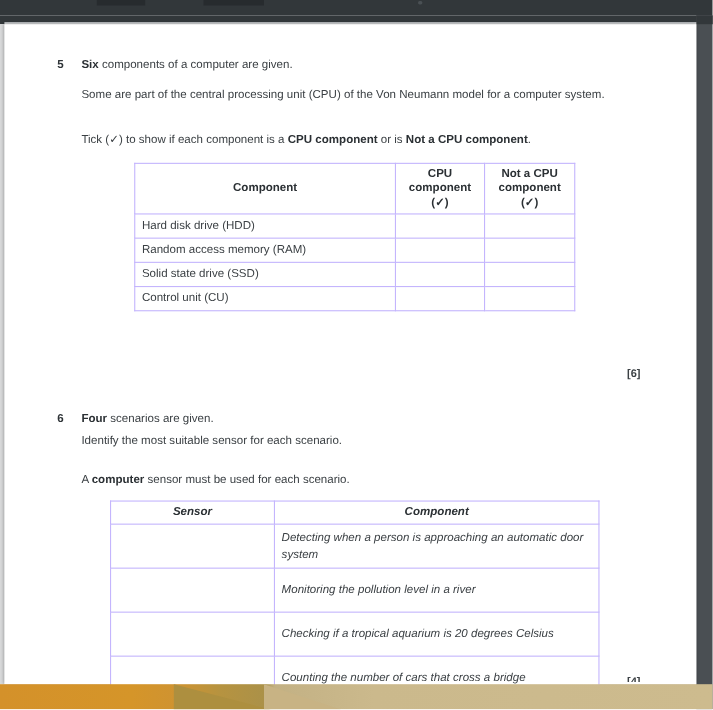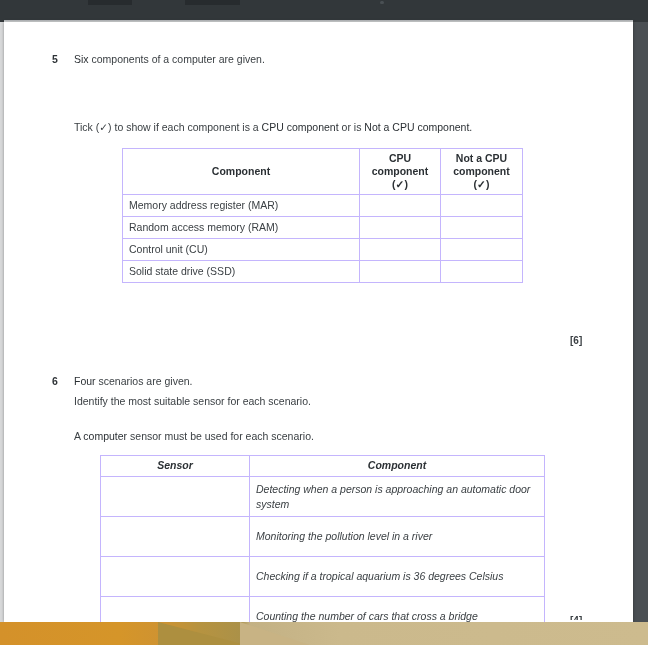--- a/index.html
+++ b/index.html
@@ -130,21 +130,21 @@
     position: absolute;
     font-weight: bold;
     font-size: 10.5px;
     color: #2f3438;
   }
   .q-text {
     position: absolute;
     font-size: 10.5px;
     color: #3b4044;
   }
-  .q-text b { color: #2b3034; font-weight: normal; }
+  .q-text b { color: #2b3034; font-weight: bold; }
 
   .marks {
     position: absolute;
     font-size: 10px;
     font-weight: bold;
     color: #3b4044;
   }
 
   
   table.exam {
@@ -220,20 +220,21 @@
   <div class="sheet-leftedge"></div>
   <div class="sheet-topshadow"></div>
 
   <div class="sheet">
     <div class="content">
 
       <div class="q-num" style="left:48px; top:30px;">5</div>
 
       <div class="q-text" style="left:70px; top:30px; width:470px;"><b>Six</b> components of a computer are given.</div>
 
+      <div class="q-text" style="left:70px; top:57px; width:510px;">Some are part of the central processing unit (CPU) of the Von Neumann model for a computer system.</div>
 
       <div class="q-text" style="left:70px; top:98px; width:520px;">Tick (✓) to show if each component is a <b>CPU component</b> or is <b>Not a CPU component</b>.</div>
 
       <table class="exam" id="table-q5">
         <thead>
           <tr>
             <th class="c-comp">Component</th>
             <th class="c-cpu">
               <div>CPU</div>
               <div>component</div>
@@ -241,36 +242,36 @@
             </th>
             <th class="c-notcpu">
               <div>Not a CPU</div>
               <div>component</div>
               <div>(✓)</div>
             </th>
           </tr>
         </thead>
         <tbody>
           <tr>
-            <td class="rowlabel">Memory address register (MAR)</td>
+            <td class="rowlabel">Hard disk drive (HDD)</td>
             <td class="tickcell"></td>
             <td class="tickcell"></td>
           </tr>
           <tr>
             <td class="rowlabel">Random access memory (RAM)</td>
             <td class="tickcell"></td>
             <td class="tickcell"></td>
           </tr>
           <tr>
+            <td class="rowlabel">Solid state drive (SSD)</td>
+            <td class="tickcell"></td>
+            <td class="tickcell"></td>
+          </tr>
+          <tr>
             <td class="rowlabel">Control unit (CU)</td>
-            <td class="tickcell"></td>
-            <td class="tickcell"></td>
-          </tr>
-          <tr>
-            <td class="rowlabel">Solid state drive (SSD)</td>
             <td class="tickcell"></td>
             <td class="tickcell"></td>
           </tr>
         </tbody>
       </table>
 
       <div class="marks" style="left:566px; top:312px;">[6]</div>
 
       <div class="q-num" style="left:48px; top:352px;">6</div>
 
@@ -291,21 +292,21 @@
           <tr class="tall">
             <td class="sensorcell"></td>
             <td class="scenariocell">Detecting when a person is approaching an automatic door system</td>
           </tr>
           <tr class="tall">
             <td class="sensorcell"></td>
             <td class="scenariocell">Monitoring the pollution level in a river</td>
           </tr>
           <tr class="tall">
             <td class="sensorcell"></td>
-            <td class="scenariocell">Checking if a tropical aquarium is 36 degrees Celsius</td>
+            <td class="scenariocell">Checking if a tropical aquarium is 20 degrees Celsius</td>
           </tr>
           <tr class="tall">
             <td class="sensorcell"></td>
             <td class="scenariocell">Counting the number of cars that cross a bridge</td>
           </tr>
         </tbody>
       </table>
 
       <div class="cut-marks" style="left:566px; top:592px;">[4]</div>
 

